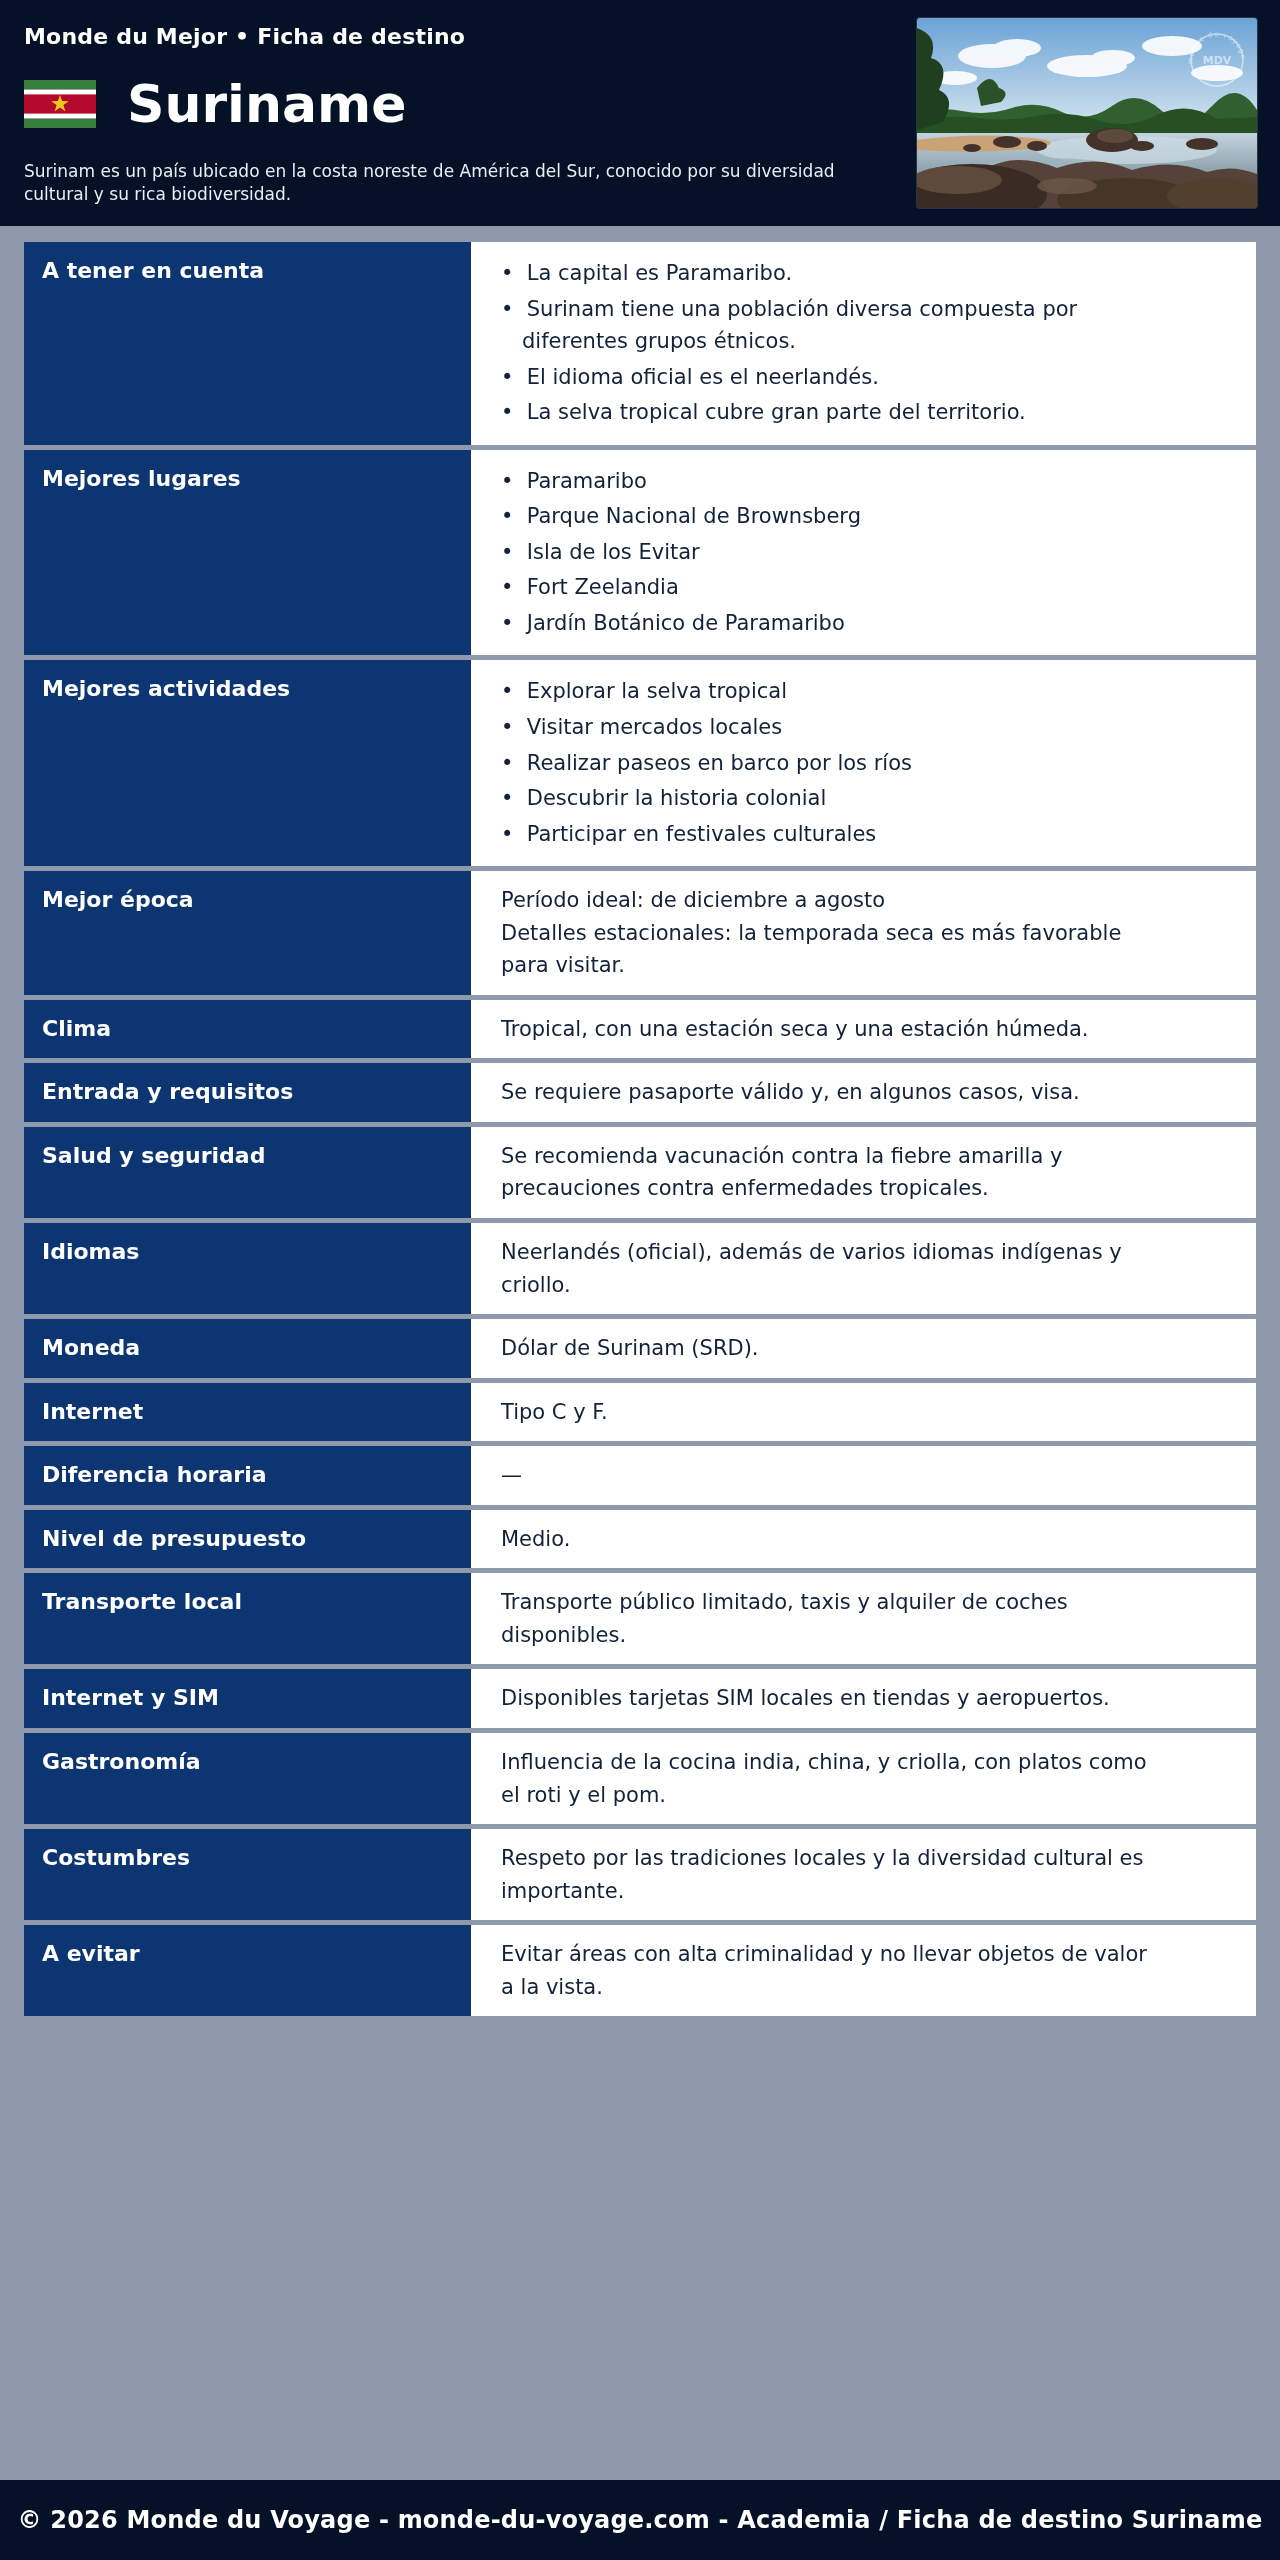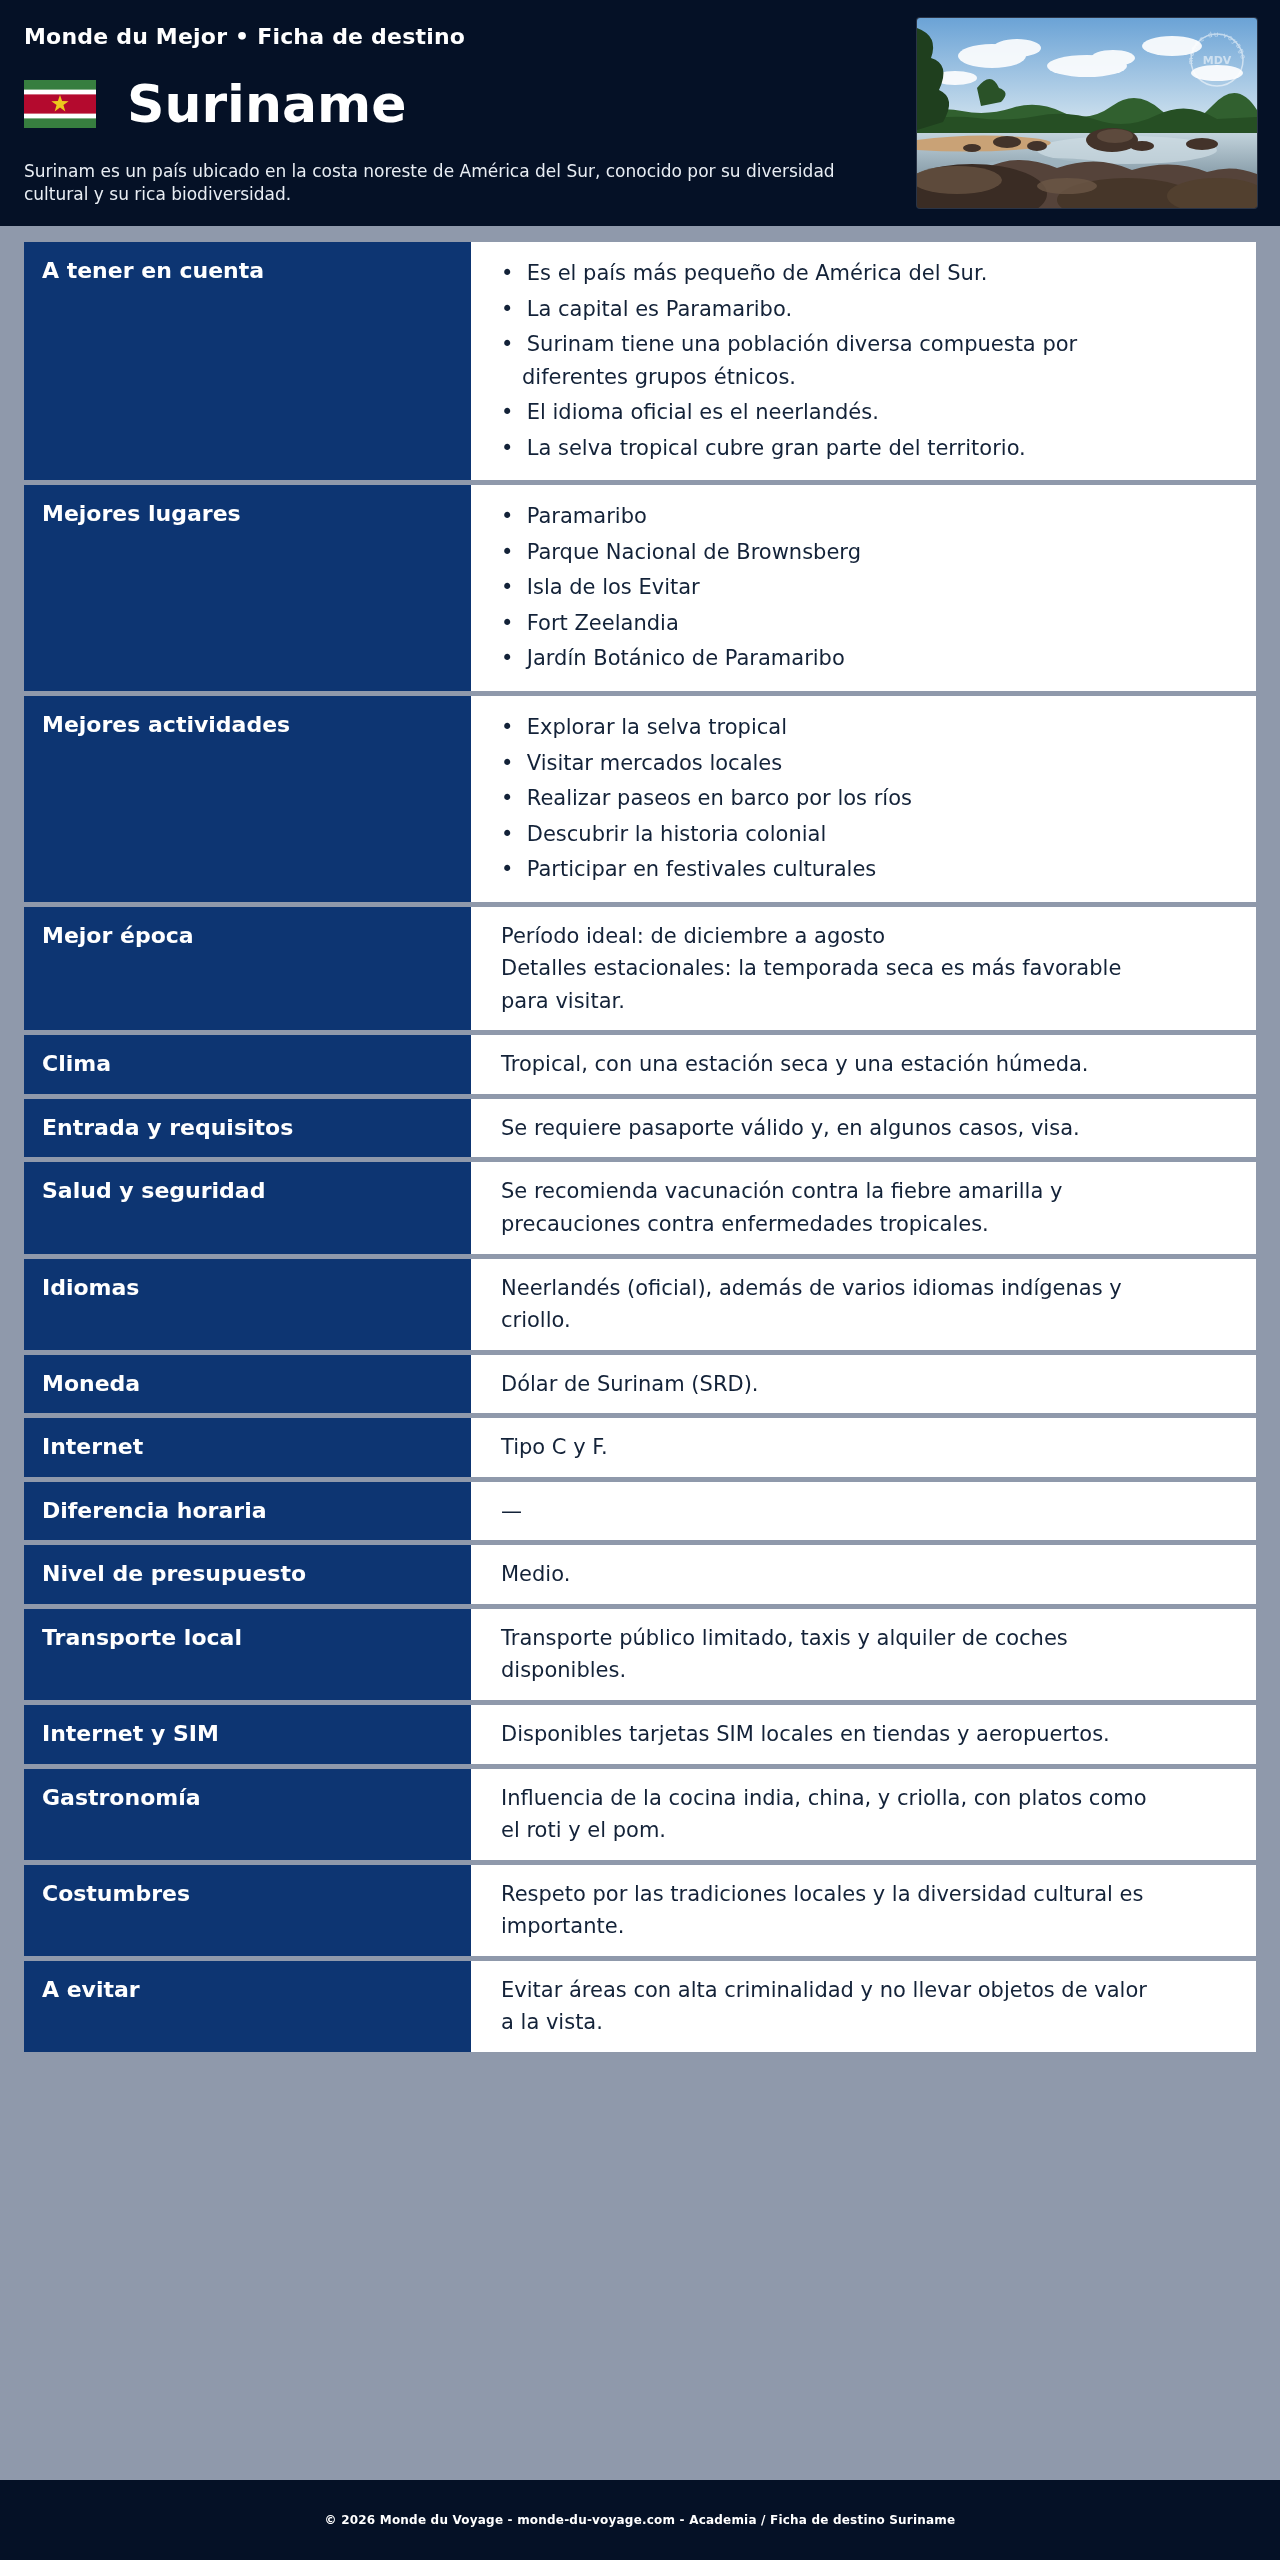--- a/index.html
+++ b/index.html
@@ -22,21 +22,21 @@
   .row{display:flex;align-items:stretch;}
   .label-cell{flex:none;width:447px;box-sizing:border-box;background:#0d3572;color:#ffffff;font-weight:bold;font-size:22px;line-height:1.25;padding:15px 18px;}
   .content-cell{flex:1;background:#ffffff;color:#132238;font-size:21px;line-height:1.55;padding:13px 14px 13px 30px;box-sizing:border-box;}
   .content-text{white-space:pre-line;}
   ul.bullet-list{margin:2px 0 0;padding:0;list-style:none;}
   .bullet-list li{padding-left:21px;text-indent:-21px;white-space:pre-line;margin:0 0 3px 0;}
   .bullet-list li::before{content:"\2022\00a0\00a0";}
 
   
   .footer{flex:none;height:80px;background:#051126;display:flex;align-items:center;justify-content:center;}
-  .footer-text{color:#ffffff;font-weight:bold;font-size:12px;letter-spacing:.2px;}
+  .footer-text{color:#ffffff;font-weight:bold;font-size:24px;letter-spacing:.2px;}
 </style>
 </head>
 <body>
 
 <header class="header">
   <div class="brand">Monde du Mejor • Ficha de destino</div>
 
   <div class="title-row">
     <span class="flag">
       <svg viewBox="0 0 15 10">
@@ -108,21 +108,20 @@
     </svg>
   </figure>
 </header>
 
 <main class="main">
   <section class="info-table" id="info-table">
       <div class="row">
         <div class="label-cell">A tener en cuenta</div>
         <div class="content-cell">
           <ul class="bullet-list">
-            <li>Es el país más pequeño de América del Sur.</li>
             <li>La capital es Paramaribo.</li>
             <li>Surinam tiene una población diversa compuesta por
 diferentes grupos étnicos.</li>
             <li>El idioma oficial es el neerlandés.</li>
             <li>La selva tropical cubre gran parte del territorio.</li>
           </ul>
         </div>
       </div>
       <div class="row">
         <div class="label-cell">Mejores lugares</div>

